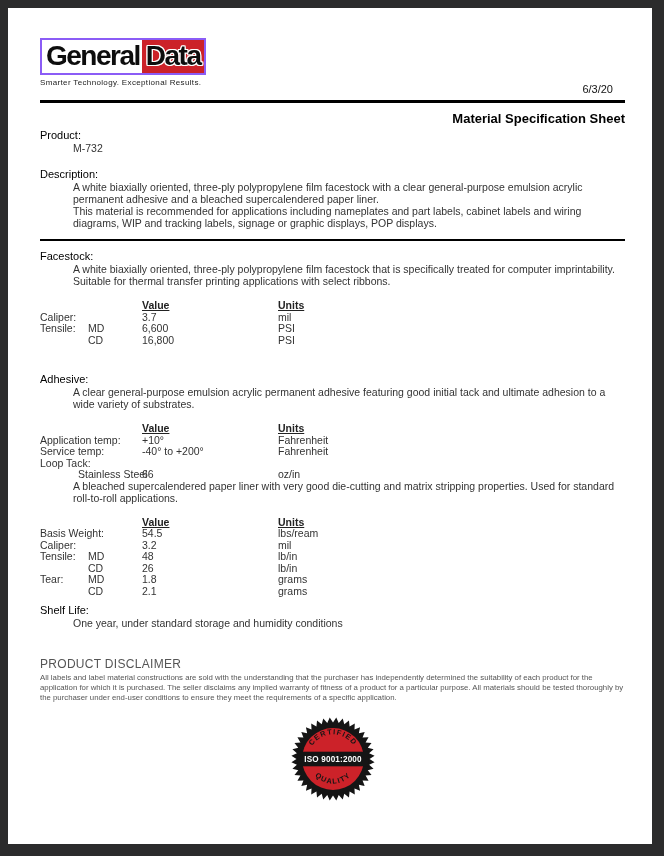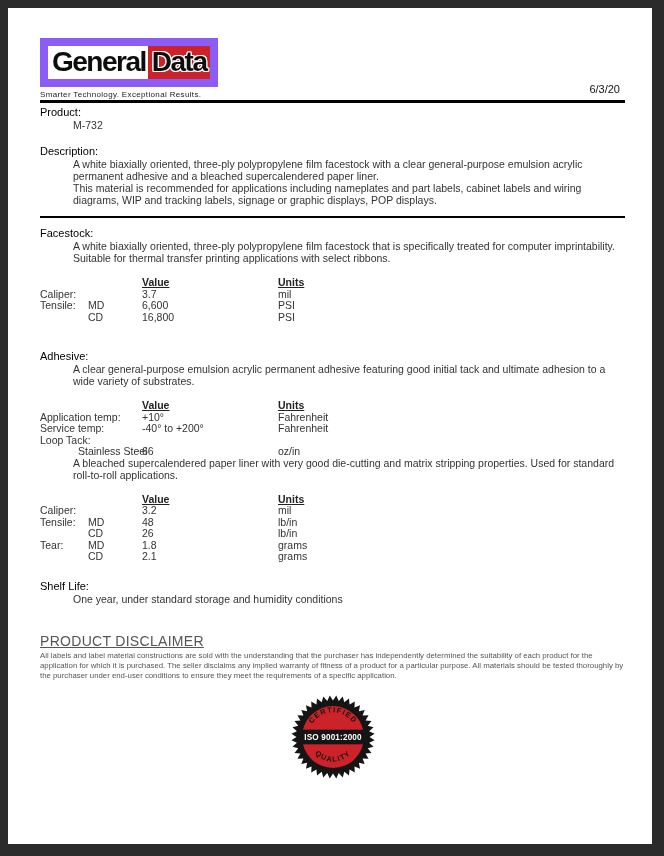--- a/index.html
+++ b/index.html
@@ -13,65 +13,65 @@
     padding:8px 12px 12px 8px;
   }
   .page{
     width:100%;height:100%;background:#ffffff;box-sizing:border-box;
     padding:30px 27px 0 32px;position:relative;overflow:hidden;
   }
 
   
   .header{position:relative;height:60px;}
   .logo-box{
-    display:inline-flex;align-items:stretch;border:8px solid #8b5cf6;
+    display:inline-flex;align-items:stretch;border:2px solid #8b5cf6;
     background:#fff;height:33px;line-height:33px;
   }
   .logo-general{
     font-weight:bold;font-size:28px;letter-spacing:-1.5px;color:#0d0d0d;
     padding:0 2px 0 4px;line-height:31px;
   }
   .logo-data{
     background:#cc2229;color:#0d0d0d;font-weight:bold;font-size:28px;
     letter-spacing:-1.5px;padding:0 4px;line-height:31px;
     text-shadow:-1px 0 #fff,1px 0 #fff,0 -1px #fff,0 1px #fff,
                 -1px -1px #fff,1px 1px #fff,-1px 1px #fff,1px -1px #fff;
   }
   .tagline{font-size:8px;color:#222;margin-top:3px;letter-spacing:.35px;}
-  .date{position:absolute;right:5px;bottom:3px;font-size:11px;color:#111;}
+  .date{position:absolute;right:12px;bottom:3px;font-size:11px;color:#111;}
 
   .rule-thick{border-top:3px solid #000;margin-top:2px;}
   .rule-thin{border-top:2px solid #000;margin:10px 0 9px 0;}
 
   .doc-title{text-align:right;font-weight:bold;font-size:13px;color:#000;margin-top:8px;}
 
   .sec-h{font-weight:normal;font-size:11px;color:#000;line-height:13px;}
   .body-text{font-size:10.5px;line-height:12px;color:#333;margin:0;max-width:588px;padding-left:33px;}
 
   .mt-product{margin-top:3px;}
   .mt-desc{margin-top:14px;}
   .mt-apps{margin-top:12px;}
   .mt-adhesive{margin-top:28px;}
   .mt-liner{margin-top:24px;}
-  .mt-shelf{margin-top:18px;}
+  .mt-shelf{margin-top:8px;}
 
   
   .spec-table{margin-top:12px;}
   .trow{position:relative;height:11.5px;font-size:10.5px;color:#333;}
   .trow span{position:absolute;top:0;white-space:nowrap;}
   .cl{left:0;}
   .cs{left:48px;}
   .cs2{left:38px;}
   .cv{left:102px;}
   .cu{left:238px;}
   .thead span{font-weight:bold;text-decoration:underline;color:#222;}
 
   
   .disclaimer{margin-top:28px;color:#555;}
-  .disclaimer-title{font-size:14px;letter-spacing:.3px;text-decoration:underline;}
+  .disclaimer-title{font-size:12px;letter-spacing:.3px;}
   .disclaimer-body{font-size:7.8px;line-height:10px;margin-top:2px;max-width:600px;}
 
   
   .badge-wrap{margin-top:13px;text-align:center;}
   .badge{width:86px;height:86px;}
   .badge-curve{font-size:8.5px;font-weight:bold;letter-spacing:1.4px;fill:#151515;
                font-family:"Liberation Sans",sans-serif;}
   .badge-center{font-size:9.5px;font-weight:bold;fill:#ffffff;letter-spacing:.2px;
                font-family:"Liberation Sans",sans-serif;}
 </style>
@@ -87,20 +87,21 @@
           <span class="logo-general">General</span>
           <span class="logo-data">Data</span>
         </div>
         <div class="tagline">Smarter Technology. Exceptional Results.</div>
       </div>
       <div class="date">6/3/20</div>
     </div>
 
     <div class="rule-thick"></div>
 
+    <div class="doc-title">Material Specification Sheet</div>
 
     <div class="sec-h mt-product">Product:</div>
     <p class="body-text">M-732</p>
 
     <div class="sec-h mt-desc">Description:</div>
     <p class="body-text">A white biaxially oriented, three-ply polypropylene film facestock with a clear general-purpose emulsion acrylic permanent adhesive and a bleached supercalendered paper liner.</p>
 
     <p class="body-text">This material is recommended for applications including nameplates and part labels, cabinet labels and wiring diagrams, WIP and tracking labels, signage or graphic displays, POP displays.</p>
 
     <div class="rule-thin"></div>
@@ -155,20 +156,25 @@
         <span class="cv">66</span>
         <span class="cu">oz/in</span>
       </div>
     </div>
 
     <p class="body-text">A bleached supercalendered paper liner with very good die-cutting and matrix stripping properties.  Used for standard roll-to-roll applications.</p>
     <div class="spec-table">
       <div class="trow thead">
         <span class="cv">Value</span>
         <span class="cu">Units</span>
+      </div>
+      <div class="trow">
+        <span class="cl">Basis Weight:</span>
+        <span class="cv">54.5</span>
+        <span class="cu">lbs/ream</span>
       </div>
       <div class="trow">
         <span class="cl">Caliper:</span>
         <span class="cv">3.2</span>
         <span class="cu">mil</span>
       </div>
       <div class="trow">
         <span class="cl">Tensile:</span>
         <span class="cs">MD</span>
         <span class="cv">48</span>

